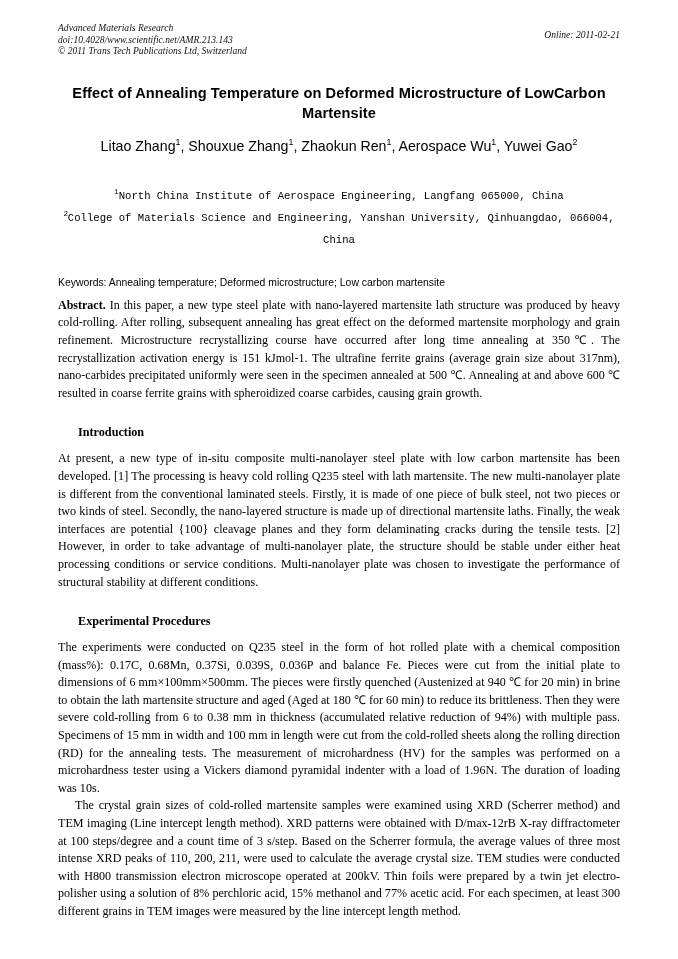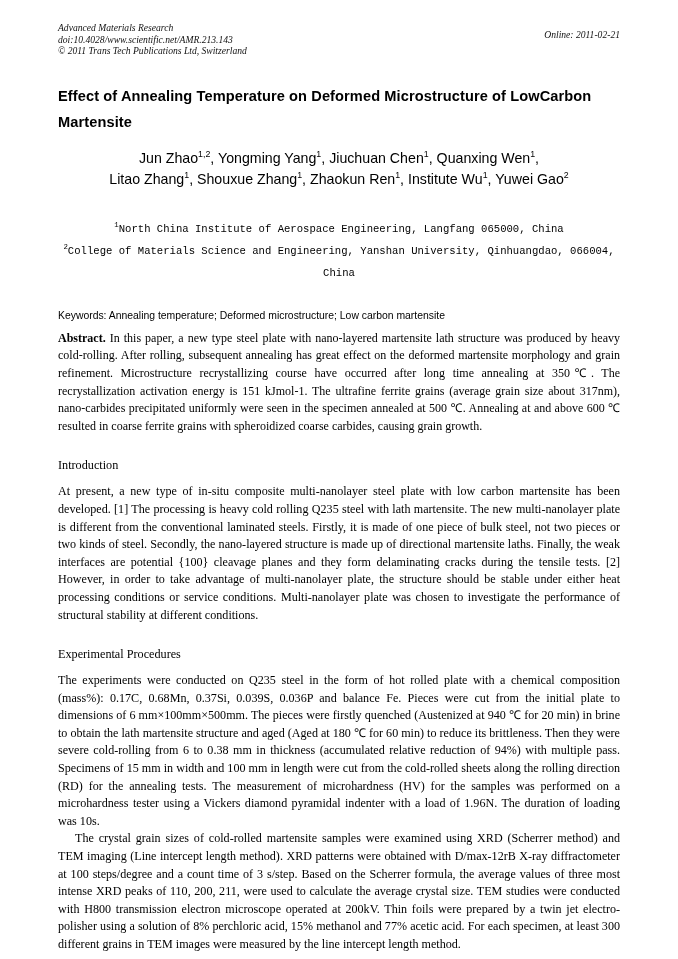--- a/index.html
+++ b/index.html
@@ -37,25 +37,25 @@
     top: 7px;
     font-style: italic;
     font-size: 9.6px;
     white-space: nowrap;
   }
   .jhead .line { white-space: nowrap; }
 
   
   .title {
     margin-top: 26px;
-    text-align: left;
+    text-align: center;
     font-family: "Liberation Sans", sans-serif;
     font-weight: bold;
     font-size: 14.6px;
-    line-height: 26px;
+    line-height: 20px;
     letter-spacing: 0.1px;
   }
 
   
   .authors {
     margin-top: 13px;
     text-align: center;
     font-family: "Liberation Sans", sans-serif;
     font-size: 14.2px;
     line-height: 21px;
@@ -94,22 +94,23 @@
     font-size: 12px;
     line-height: 17.6px;
     text-align: justify;
     text-justify: inter-word;
   }
   .abstract .lead { font-weight: bold; }
 
   .sec-head {
     margin-top: 22px;
     font-size: 12.2px;
-    font-weight: normal;
+    font-weight: bold;
     line-height: 16px;
+    margin-left: 20px;
   }
   .para {
     margin-top: 10px;
     font-size: 12.1px;
     line-height: 17.6px;
     text-align: justify;
     text-justify: inter-word;
   }
   .para.tight { margin-top: 0; }
   .para.indent { text-indent: 17px; }
@@ -123,22 +124,21 @@
   <div class="jhead">
     <div class="online">Online: 2011-02-21</div>
     <div class="line">Advanced Materials Research</div>
     <div class="line">doi:10.4028/www.scientific.net/AMR.213.143</div>
     <div class="line">© 2011 Trans Tech Publications Ltd, Switzerland</div>
   </div>
 
   <h1 class="title">Effect of Annealing Temperature on Deformed Microstructure of LowCarbon Martensite</h1>
 
   <div class="authors">
-    <div id="author-line-1"><span class="nowrap"><span>Jun Zhao</span><sup>1,2</sup></span>, <span class="nowrap"><span>Yongming Yang</span><sup>1</sup></span>, <span class="nowrap"><span>Jiuchuan Chen</span><sup>1</sup></span>, <span class="nowrap"><span>Quanxing Wen</span><sup>1</sup></span>,</div>
-    <div id="author-line-2"><span class="nowrap"><span>Litao Zhang</span><sup>1</sup></span>, <span class="nowrap"><span>Shouxue Zhang</span><sup>1</sup></span>, <span class="nowrap"><span>Zhaokun Ren</span><sup>1</sup></span>, <span class="nowrap"><span>Institute Wu</span><sup>1</sup></span>, <span class="nowrap"><span>Yuwei Gao</span><sup>2</sup></span></div>
+    <div id="author-line-2"><span class="nowrap"><span>Litao Zhang</span><sup>1</sup></span>, <span class="nowrap"><span>Shouxue Zhang</span><sup>1</sup></span>, <span class="nowrap"><span>Zhaokun Ren</span><sup>1</sup></span>, <span class="nowrap"><span>Aerospace Wu</span><sup>1</sup></span>, <span class="nowrap"><span>Yuwei Gao</span><sup>2</sup></span></div>
   </div>
 
   <div class="affil" id="affiliation-list">
       <div><sup>1</sup><span>North China Institute of Aerospace Engineering, Langfang 065000, China</span></div>
       <div><sup>2</sup><span>College of Materials Science and Engineering, Yanshan University, Qinhuangdao, 066004, China</span></div>
     </div>
 
 
   <div class="keywords">
     <span class="kw-label">Keywords:</span><span> Annealing temperature; Deformed microstructure; Low carbon martensite</span>

